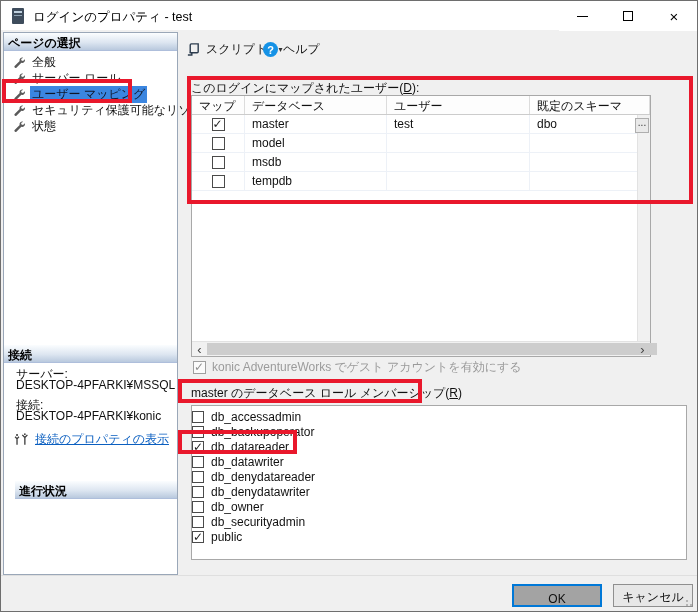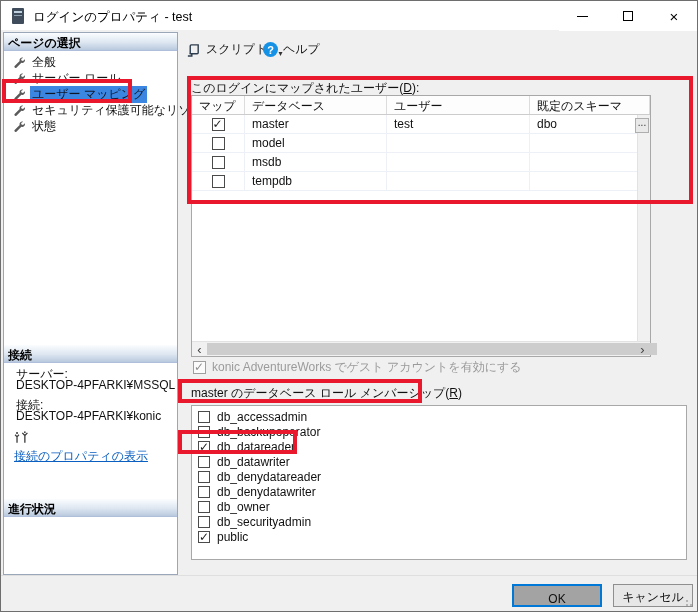--- a/index.html
+++ b/index.html
@@ -22,21 +22,21 @@
   
   .sidebar { position:absolute; left:2px; top:31px; width:175px; height:543px; background:#ffffff; border:1px solid #9aa7b8; }
   .sec-header { position:absolute; left:0; right:0; height:18px; padding:2px 0 0 4px; font-weight:bold; color:#000;
     background:linear-gradient(180deg,#fbfdff 0%,#dde6f1 55%,#b9c9de 100%); border-bottom:1px solid #aebedb; }
   .page-item { position:absolute; left:0; right:0; height:16px; display:flex; align-items:center; padding-left:9px; cursor:default; }
   .page-item .wrench { width:12px; height:12px; margin-right:5px; flex:0 0 auto; }
   .page-item .lbl { white-space:nowrap; padding:0 2px; }
   .page-item .lbl.on { background:#3b86e0; color:#0f172a; }
   .side-label { position:absolute; left:12px; white-space:nowrap; }
   .side-value { position:absolute; left:12px; white-space:nowrap; max-width:160px; overflow:hidden; }
-  .conn-link-row { position:absolute; left:10px; display:flex; align-items:flex-start; gap:4px;flex-direction:column; }
+  .conn-link-row { position:absolute; left:10px; display:flex; align-items:center; gap:4px; }
   .conn-link { color:#0b5fc0; text-decoration:underline; white-space:nowrap; cursor:pointer; }
   .status-row { position:absolute; left:10px; display:flex; align-items:flex-start; gap:10px; }
   .spinner { width:36px; height:36px; }
 
   
   .toolbar-item { position:absolute; display:flex; align-items:center; gap:5px; cursor:pointer; }
   .dd-arrow { font-size:8px; color:#333; margin-left:6px; }
   .help-badge { width:15px; height:15px; border-radius:50%; background:#1592e6; color:#fff; font-weight:bold; font-size:11px;
     display:flex; align-items:center; justify-content:center; }
   .field-label { position:absolute; white-space:nowrap; color:#111; }
@@ -60,21 +60,21 @@
   
   .cb { width:13px; height:13px; background:#fff; border:1px solid #4a4a4a; position:relative; flex:0 0 auto; cursor:pointer; }
   .cb.small { width:12px; height:12px; }
   .cb.on::after { content:"✓"; position:absolute; left:0px; top:-2px; font-size:12px; color:#1c1c1c; }
   .cb.disabled { border-color:#9f9f9f; background:#fbfbfb; cursor:default; }
   .cb.disabled.on::after { color:#8f8f8f; }
 
   .guest-row { position:absolute; left:192px; top:358px; display:flex; align-items:center; gap:6px; color:#9b9b9b; white-space:nowrap; }
 
   .role-list { position:absolute; left:190px; top:404px; width:496px; height:155px; background:#fff; border:1px solid #a8a8a8; overflow:hidden; }
-  .role-item { display:flex; align-items:center; gap:7px; height:15px; padding-left:6px; margin-top:0; }
+  .role-item { display:flex; align-items:center; gap:7px; height:15px; margin-top:0; }
   .role-item:first-child { margin-top:3px; }
 
   
   .footer-sep { position:absolute; left:0; right:0; top:574px; height:1px; background:#dfdfdf; }
   .btn { position:absolute; top:583px; height:23px; background:#e7e7e7; border:1px solid #8f8f8f; text-align:center;
     font-size:12px; padding-top:4px; cursor:pointer; }
   .btn.ok { left:511px; width:90px; background:#a3a3a3; border:2px solid #0078d7; padding-top:6px; }
   .btn.cancel { left:612px; width:80px; }
   .resize-grip { position:absolute; right:2px; bottom:2px; width:10px; height:10px;
     background:radial-gradient(circle at 2px 2px,#b5b5b5 1px,transparent 1.2px),
@@ -147,24 +147,24 @@
         <g stroke="#3d3d3d" stroke-width="1.4" fill="none">
           <path d="M3.2 12V6.2 M1.2 3.6l2 2.2 2-2.2"></path>
           <path d="M11.5 12V5 M8.8 1.6l2.7 2.8 2.7-2.8"></path>
         </g>
         <circle cx="3.2" cy="1.8" r="1.1" fill="#3d3d3d"></circle>
         <circle cx="11.5" cy="0.9" r="0.9" fill="#3d3d3d"></circle>
       </svg>
       <span class="conn-link">接続のプロパティの表示</span>
     </div>
 
-    <div class="sec-header" style="top:466px;">進行状況</div>
-  </div>
-
-  <div class="toolbar-item" style="left:185px; top:40px;align-items:flex-end;">
+    <div class="sec-header" style="top:448px;margin-left:11px;">進行状況</div>
+  </div>
+
+  <div class="toolbar-item" style="left:185px; top:40px;">
     <svg width="15" height="15" viewBox="0 0 16 16">
       <path d="M4.5 11.5V3.2C4.5 2.5 5 2 5.7 2H13v8.3c0 .7-.5 1.2-1.2 1.2H6" stroke="#2c3c4e" fill="none" stroke-width="1.5"></path>
       <path d="M2 13.8h4.2v-2.3H3.9" stroke="#2c3c4e" fill="none" stroke-width="1.5"></path>
     </svg>
     <span>スクリプト</span>
     <span class="dd-arrow">▾</span>
   </div>
   <div class="toolbar-item" style="left:262px; top:40px;">
     <span class="help-badge">?</span>
     <span>ヘルプ</span>

